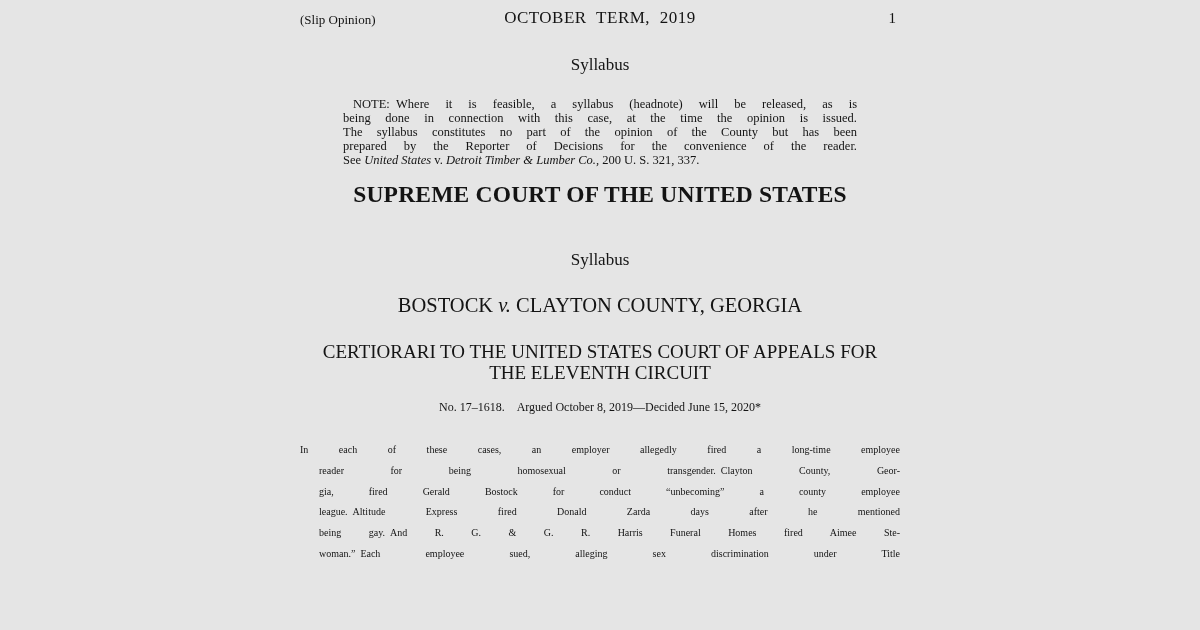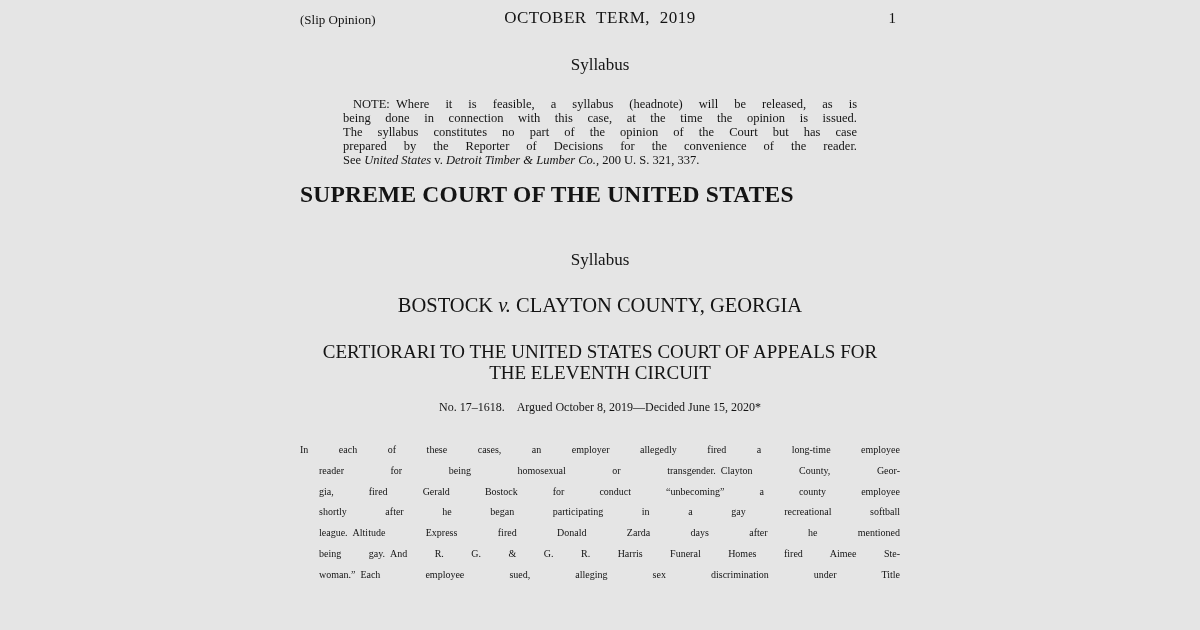--- a/index.html
+++ b/index.html
@@ -21,21 +21,21 @@
           font-size: 17px; word-spacing: 5px; letter-spacing: 0.5px; }
   .pagenum { position: absolute; right: 4px; top: 2px; font-size: 15px; }
 
   .syllabus-top { top: 55px; text-align: center; font-size: 17px; }
 
   
   .note { position: absolute; left: 343px; width: 514px; top: 97px;
           font-size: 12.5px; line-height: 14.1px; }
   .note .line.indent { text-indent: 10px; }
 
-  .court-title { top: 181px; font-size: 23.5px;
+  .court-title { top: 181px; text-align: center; font-size: 23.5px;
                  font-weight: bold; letter-spacing: 0.2px; white-space: nowrap; }
 
   .syllabus-mid { top: 250px; text-align: center; font-size: 17px; }
 
   .case-title { top: 294px; text-align: center; font-size: 20.5px; white-space: nowrap; }
 
   .certiorari { top: 341px; text-align: center; font-size: 19px; line-height: 21px; }
 
   .docket { top: 400px; text-align: center; font-size: 12px; white-space: nowrap; }
 
@@ -55,21 +55,21 @@
     <span class="slip">(Slip Opinion)</span>
     <span class="term">OCTOBER TERM, 2019</span>
     <span class="pagenum">1</span>
   </div>
 
   <div class="col syllabus-top">Syllabus</div>
 
   <div class="note">
       <div class="line indent just"><span>NOTE: Where it is feasible, a syllabus (headnote) will be released, as is</span></div>
       <div class="line just"><span>being done in connection with this case, at the time the opinion is issued.</span></div>
-      <div class="line just"><span>The syllabus constitutes no part of the opinion of the Court but has case</span></div>
+      <div class="line just"><span>The syllabus constitutes no part of the opinion of the County but has been</span></div>
       <div class="line just"><span>prepared by the Reporter of Decisions for the convenience of the reader.</span></div>
       <div class="line"><span>See </span><span class="it">United States</span><span> v. </span><span class="it">Detroit Timber &amp; Lumber Co.,</span><span> 200 U. S. 321, 337.</span></div>
     </div>
 
   <div class="col court-title">SUPREME COURT OF THE UNITED STATES</div>
 
   <div class="col syllabus-mid">Syllabus</div>
 
   <div class="col case-title"><span>BOSTOCK </span><span class="it">v.</span><span> CLAYTON COUNTY, GEORGIA</span></div>
 
@@ -77,19 +77,18 @@
     <div>CERTIORARI TO THE UNITED STATES COURT OF APPEALS FOR</div>
     <div>THE ELEVENTH CIRCUIT</div>
   </div>
 
   <div class="col docket">No. 17–1618.  Argued October 8, 2019—Decided June 15, 2020*</div>
 
   <div class="col body-text">
       <div class="line first just">In each of these cases, an employer allegedly fired a long-time employee</div>
       <div class="line rest just">reader for being homosexual or transgender. Clayton County, Geor-</div>
       <div class="line rest just">gia, fired Gerald Bostock for conduct “unbecoming” a county employee</div>
-      <div class="line rest just">shortly after he began participating in a gay recreational softball</div>
       <div class="line rest just">league. Altitude Express fired Donald Zarda days after he mentioned</div>
       <div class="line rest just">being gay. And R. G. &amp; G. R. Harris Funeral Homes fired Aimee Ste-</div>
       <div class="line rest just">woman.” Each employee sued, alleging sex discrimination under Title</div>
     </div>
 
 </div>
 
 </body></html>

